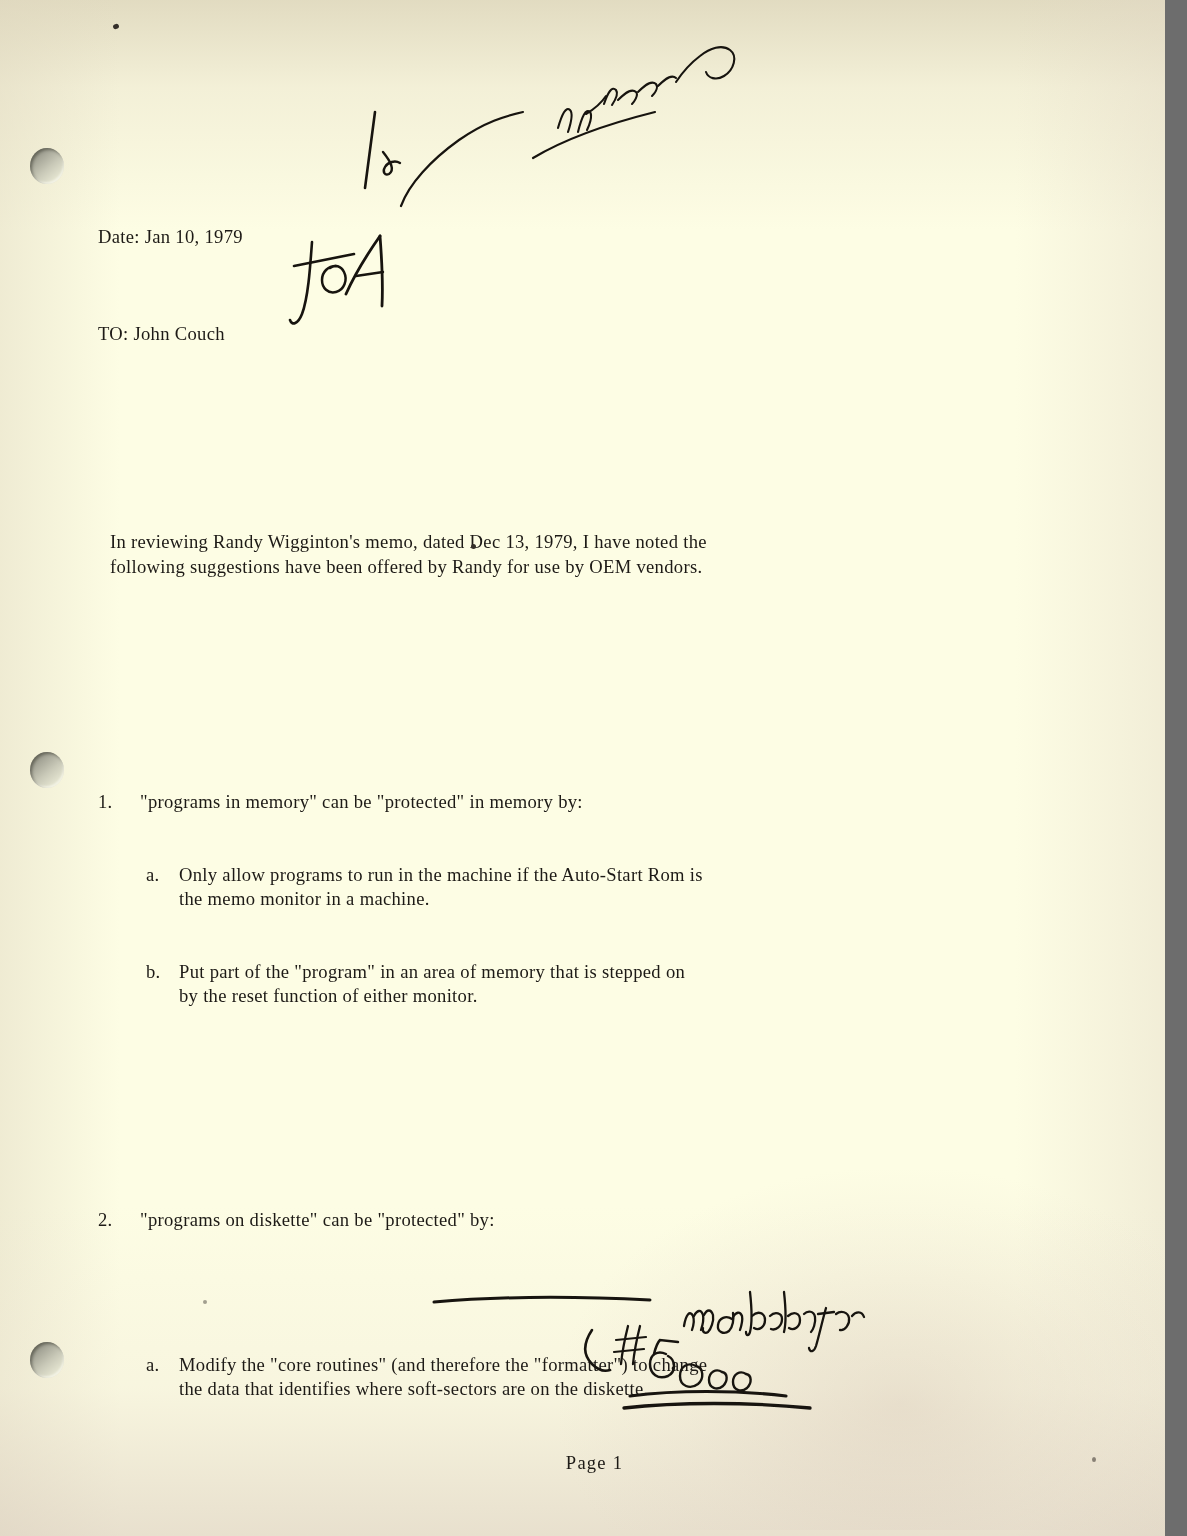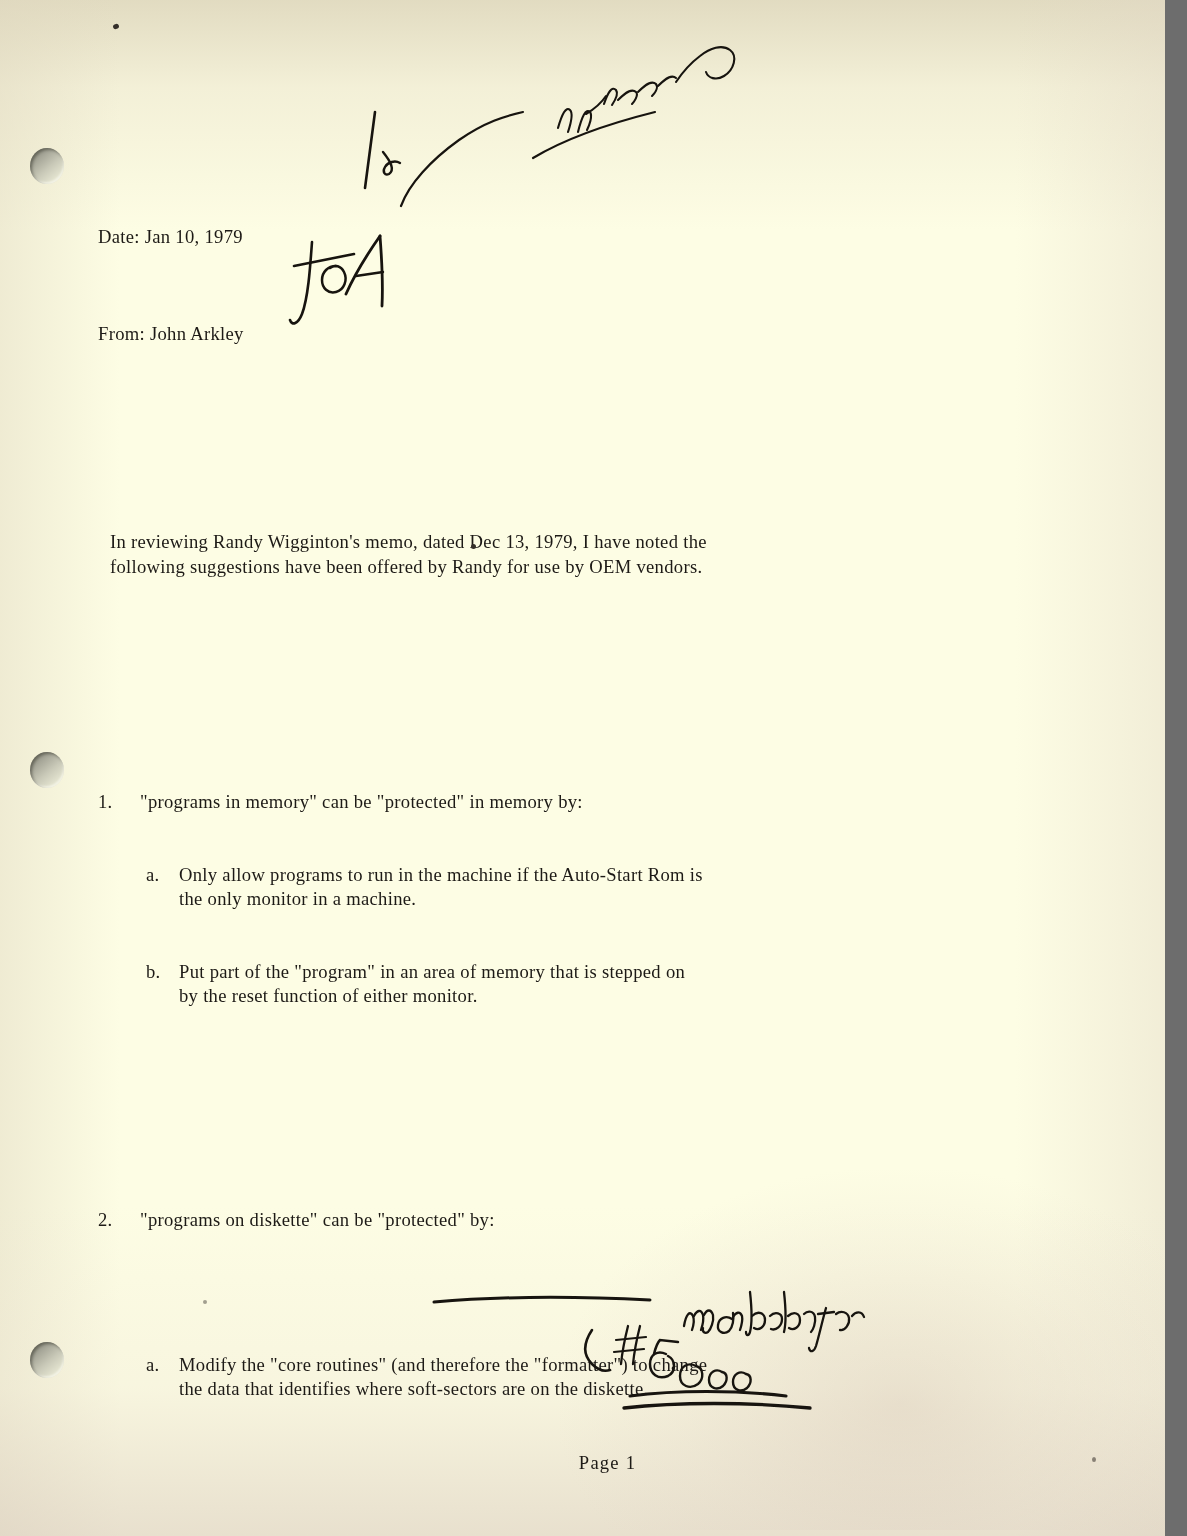--- a/index.html
+++ b/index.html
@@ -127,21 +127,21 @@
     width: 33px;
     white-space: pre;
   }
   .sub-body { flex: 1 1 auto; }
 
   .para { margin: 12px; }
 
   
   .footer {
     position: absolute;
-    left: 15px;
+    left: 2px;
     top: 1452px;
     width: 100%;
     text-align: center;
     font-size: 18.6px;
     letter-spacing: 1.2px;
   }
   .footer .fwrap { padding-left: 20px; }
 
   
   .hand {
@@ -174,37 +174,37 @@
   <div class="tint-bottom"></div>
   <div class="tint-blotch"></div>
 
   <div class="punch punch-1"></div>
   <div class="punch punch-2"></div>
   <div class="punch punch-3"></div>
 
   <div class="body-text">
 
     <p class="blk hdr-line">Date: Jan 10, 1979</p>
-    <p class="blk hdr-line">From: John Arkley</p>
+    <p class="blk hdr-line">TO: John Couch</p>
 
     <div class="gap-md"></div>
     <p class="blk para">In reviewing Randy Wigginton's memo, dated Dec 13, 1979, I have noted the
 following suggestions have been offered by Randy for use by OEM vendors.</p>
 
     <div class="gap-lg"></div>
 
     
     <div class="num-item">
       <span class="num-marker">1.</span>
       <span class="num-body">"programs in memory" can be "protected" in memory by:</span>
     </div>
     <div class="sub-item">
       <span class="sub-marker">a.</span>
       <span class="sub-body">Only allow programs to run in the machine if the Auto-Start Rom is
-the only monitor in a machine.</span>
+the memo monitor in a machine.</span>
     </div>
     <div class="sub-item">
       <span class="sub-marker">b.</span>
       <span class="sub-body">Put part of the "program" in an area of memory that is stepped on
 by the reset function of either monitor.</span>
     </div>
 
     <div class="gap-lg"></div>
 
     

